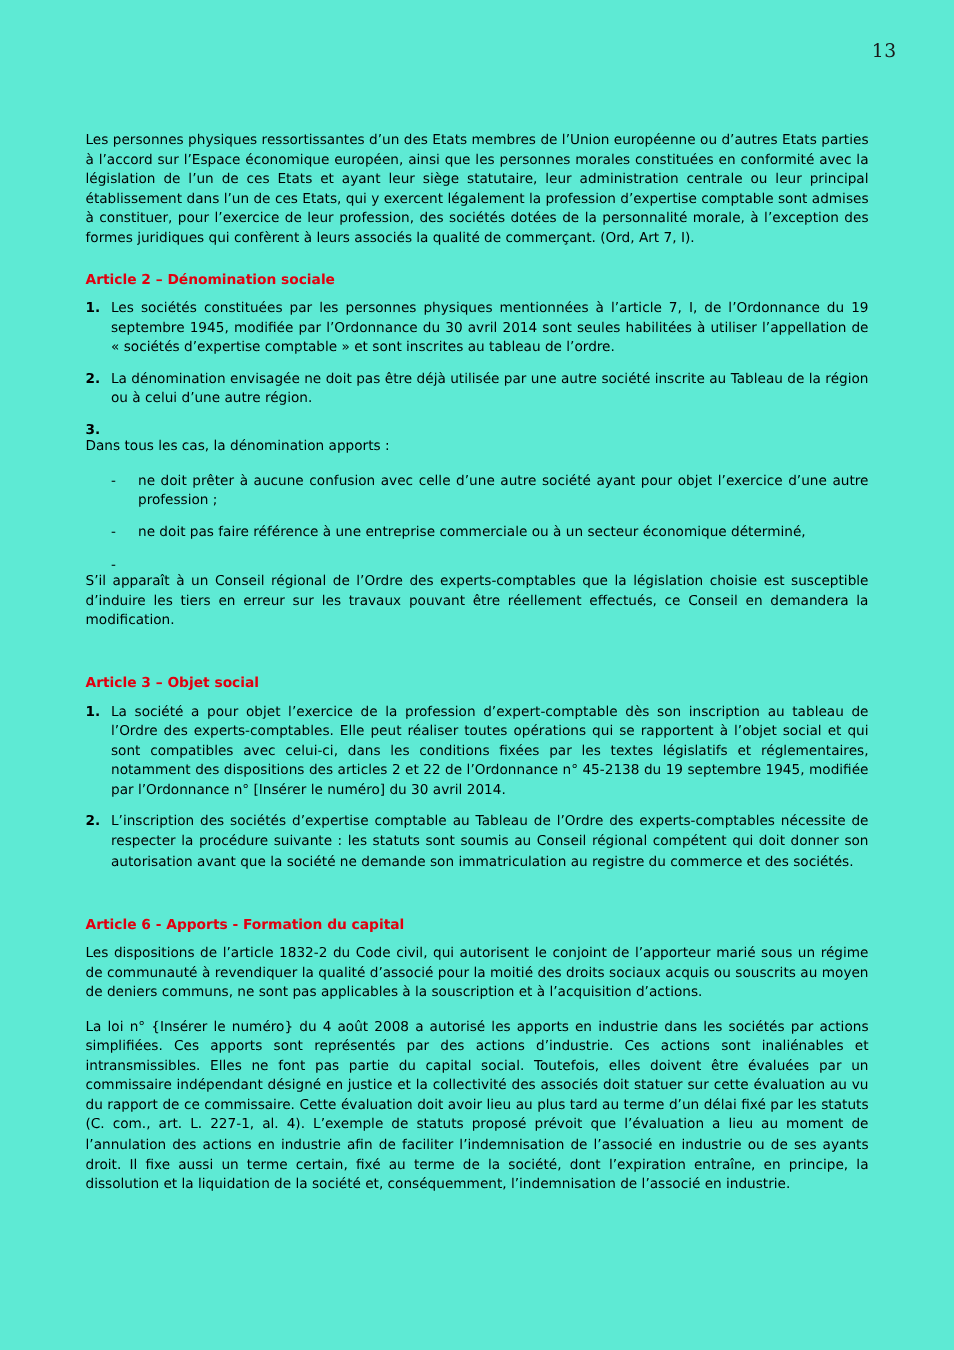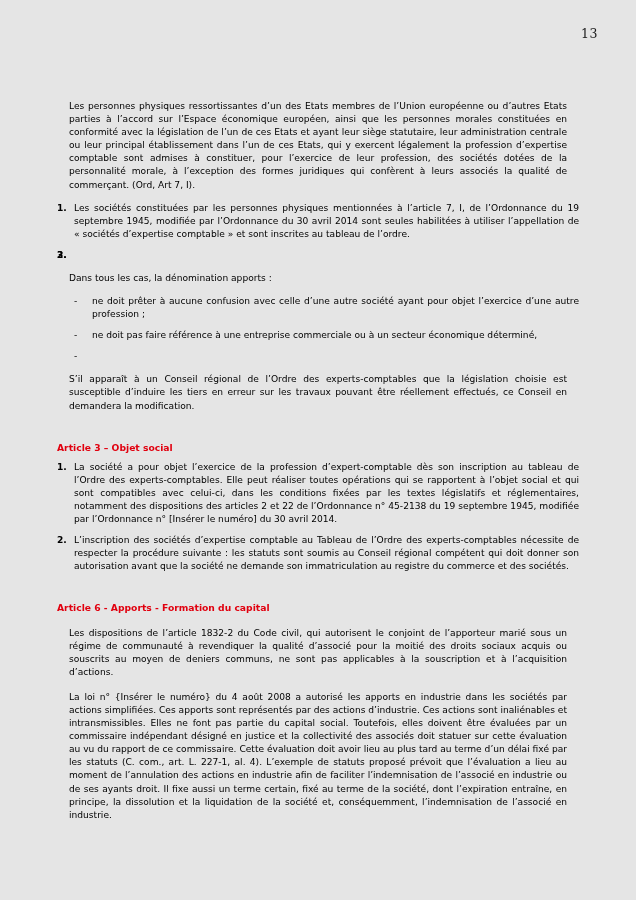--- a/index.html
+++ b/index.html
@@ -5,42 +5,42 @@
 <style>
   html, body {
     margin: 0;
     padding: 0;
     background: #ffffff;
   }
   .page {
     position: relative;
     width: 636px;
     height: 900px;
-    background: #e5e5e5;
+    background: #5eead4;
     overflow: hidden;
     font-family: "DejaVu Sans", "Liberation Sans", sans-serif;
     color: #000000;
   }
   .page-number {
     position: absolute;
     top: 26px;
     right: 38px;
     font-family: "DejaVu Serif", "Liberation Serif", serif;
     font-size: 12.5px;
     color: #1a1a1a;
     letter-spacing: 0.5px;
   }
   .content {
     position: absolute;
     left: 57px;
     top: 88px;
     width: 522px;
   }
   p, .block {
-    margin: 12px;
+    margin: 0;
   }
   .para {
     font-size: 9.1px;
     line-height: 13.1px;
     text-align: justify;
     text-justify: inter-word;
     margin-bottom: 10px;
     color: #000;
   }
   .para:last-child {
@@ -108,28 +108,30 @@
 <body>
 
 <div class="page">
 
   <div class="page-number">13</div>
 
   <div class="content">
 
     <p class="para">Les personnes physiques ressortissantes d’un des Etats membres de l’Union européenne ou d’autres Etats parties à l’accord sur l’Espace économique européen, ainsi que les personnes morales constituées en conformité avec la législation de l’un de ces Etats et ayant leur siège statutaire, leur administration centrale ou leur principal établissement dans l’un de ces Etats, qui y exercent légalement la profession d’expertise comptable sont admises à constituer, pour l’exercice de leur profession, des sociétés dotées de la personnalité morale, à l’exception des formes juridiques qui confèrent à leurs associés la qualité de commerçant. (Ord, Art 7, I).</p>
 
+    <div class="heading first">Article 2 – Dénomination sociale</div>
 
     <ol class="num-list">
       <li>
         <span class="marker">1.</span>
         <span>Les sociétés constituées par les personnes physiques mentionnées à l’article 7, I, de l’Ordonnance du 19 septembre 1945, modifiée par l’Ordonnance du 30 avril 2014 sont seules habilitées à utiliser l’appellation de « sociétés d’expertise comptable » et sont inscrites au tableau de l’ordre.</span>
       </li>
       <li>
         <span class="marker">2.</span>
+        <span>La dénomination envisagée ne doit pas être déjà utilisée par une autre société inscrite au Tableau de la région ou à celui d’une autre région.</span>
       </li>
       <li>
         <span class="marker">3.</span>
       </li>
     </ol>
 
     <div class="gap-after-list"></div>
 
 
     <p class="para">Dans tous les cas, la dénomination apports :</p>

